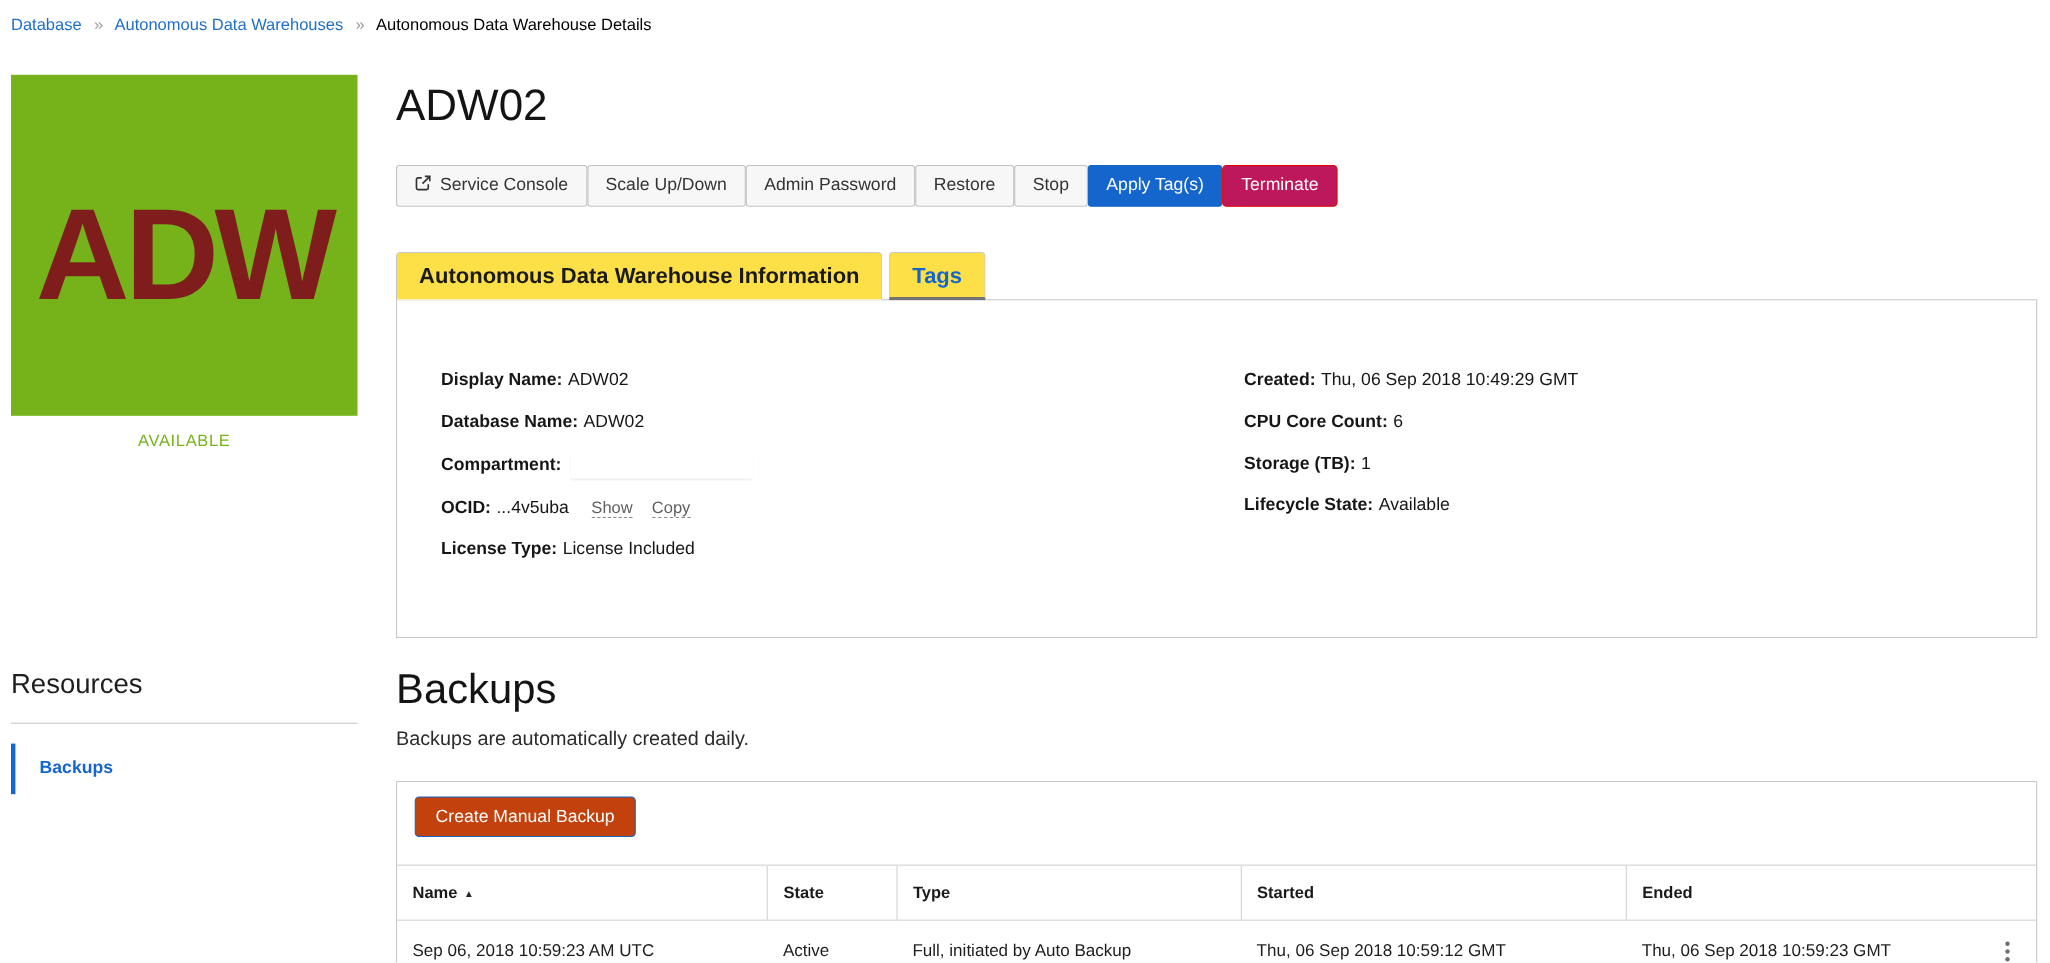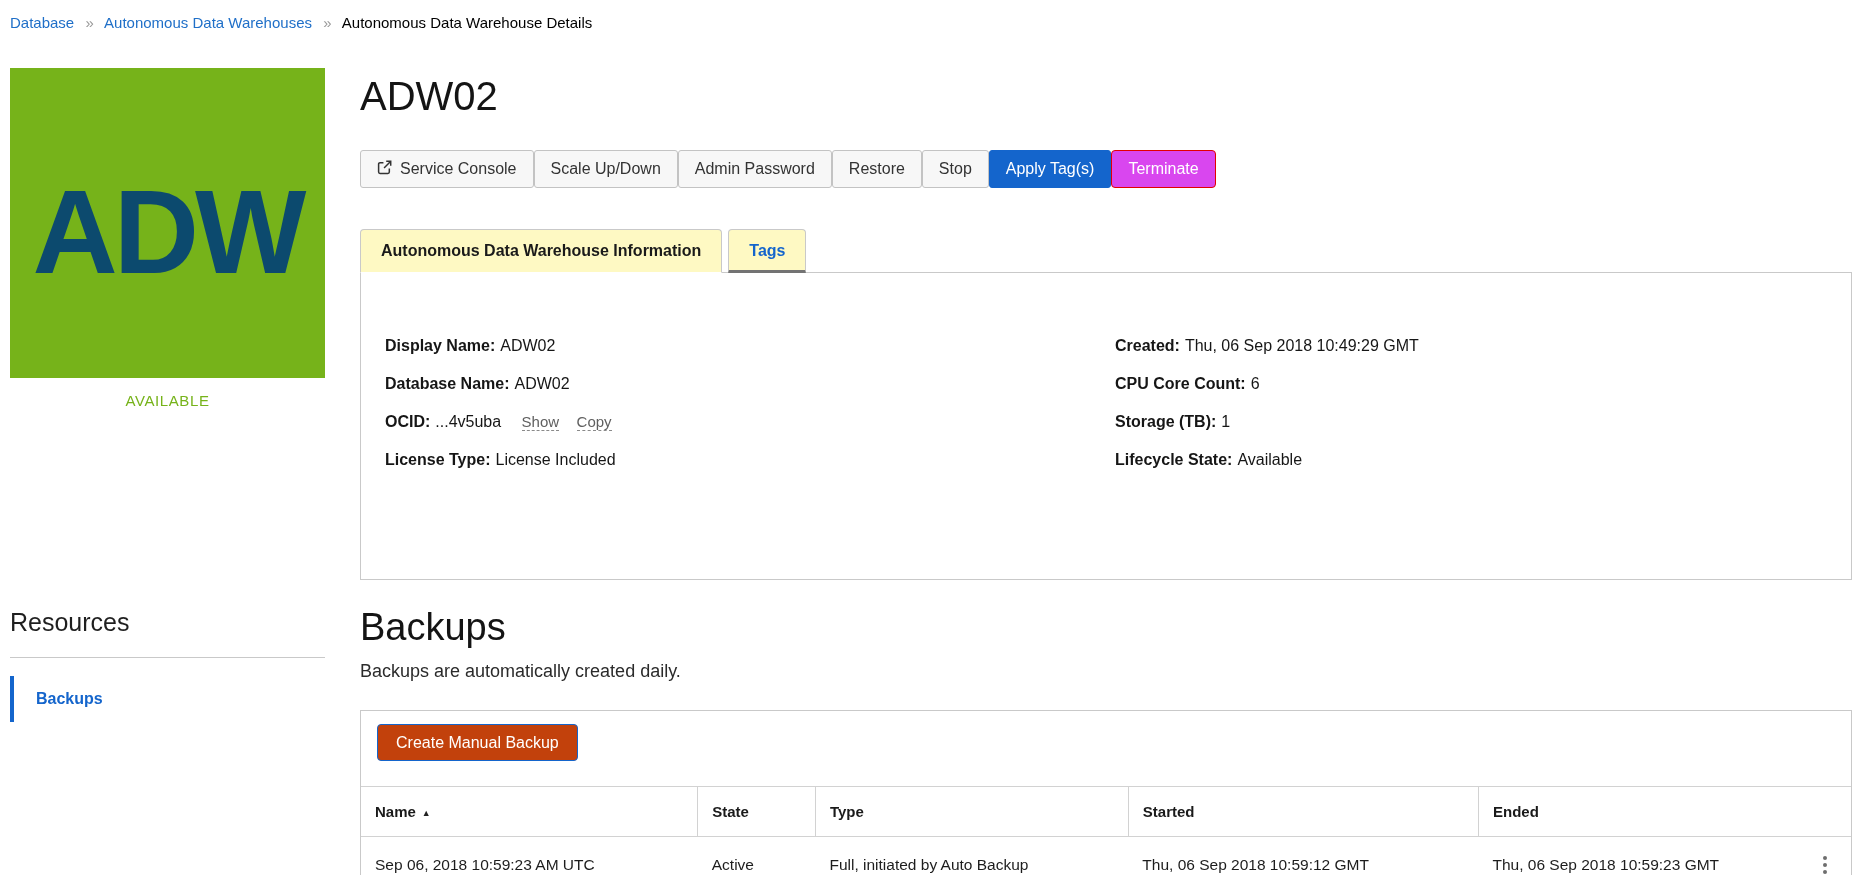--- a/index.html
+++ b/index.html
@@ -23,21 +23,21 @@
 
   
   .adw-tile {
     position: absolute; left: 10px; top: 68px;
     width: 315px; height: 310px;
     background: #76b31a;
     display: flex; align-items: center; justify-content: center;
     overflow: hidden;
   }
   .adw-tile span {
-    color: #0c4a6e; font-weight: bold;
+    color: #7f1d1d; font-weight: bold;
     font-size: 118px; letter-spacing: -4px;
     line-height: 1; margin-top: 18px;
   }
   .tile-status {
     position: absolute; left: 10px; top: 392px;
     width: 315px; text-align: center;
     color: #76b31a; font-size: 15px; letter-spacing: 0.6px;
   }
 
   .resources {
@@ -70,38 +70,38 @@
   .actions { display: flex; margin-top: 30px; }
   .btn {
     height: 38px; padding: 0 16px;
     display: inline-flex; align-items: center; gap: 8px;
     font-size: 16px; font-family: inherit;
     border: 1px solid #c3c3c3; border-radius: 3px;
     background: #f7f7f7; color: #333;
     cursor: pointer; white-space: nowrap;
   }
   .btn.primary { background: #1465cc; border-color: #1465cc; color: #fff; }
-  .btn.danger  { background: #d946ef; border-color: #e30000; color: #fff; border-radius: 4px; }
+  .btn.danger  { background: #be185d; border-color: #e30000; color: #fff; border-radius: 4px; }
 
   
   .tabs { display: flex; margin-top: 40px; position: relative; z-index: 2; align-items: flex-end; }
   .tab {
     height: 44px; line-height: 42px; padding: 0 20px;
-    background: #fef9c3; border: 1px solid #c9c9c9;
+    background: #fde047; border: 1px solid #c9c9c9;
     border-radius: 4px 4px 0 0;
-    font-size: 16px; font-weight: bold;
+    font-size: 20px; font-weight: bold;
     position: relative; top: 1px; cursor: pointer;
   }
   .tab.active { border-bottom: 1px solid #fff; z-index: 3; color: #1a1a1a; }
   .tab.inactive { border-bottom: 3px solid #737373; color: #1465cc; margin-left: 6px; }
 
   .info-panel {
     border: 1px solid #c9c9c9; background: #fff;
     height: 308px; position: relative; z-index: 1;
-    padding: 62px 0 0 24px;
+    padding: 62px 0 0 40px;
     display: flex;
   }
   .fields-col.left  { width: 730px; }
   .fields-col.right { flex: 1; }
   .field { font-size: 16px; line-height: 22px; margin-bottom: 16px; white-space: nowrap; }
   .field .lbl { font-weight: bold; margin-right: 5px; }
   .redacted-box {
     display: inline-block; width: 165px; height: 24px;
     background: #fff; vertical-align: middle;
     box-shadow: 0 1px 2px rgba(0,0,0,0.10);
@@ -209,20 +209,23 @@
     <div class="tab inactive">Tags</div>
   </div>
 
   <div class="info-panel">
     <div class="fields-col left">
       <div class="field">
         <span class="lbl">Display Name:</span><span>ADW02</span>
       </div>
       <div class="field">
         <span class="lbl">Database Name:</span><span>ADW02</span>
+      </div>
+      <div class="field">
+        <span class="lbl">Compartment:</span><span class="redacted-box"></span>
       </div>
       <div class="field">
         <span class="lbl">OCID:</span><span>...4v5uba</span>
         <a class="ocid-link">Show</a>
         <a class="ocid-link">Copy</a>
       </div>
       <div class="field">
         <span class="lbl">License Type:</span><span>License Included</span>
       </div>
     </div>

